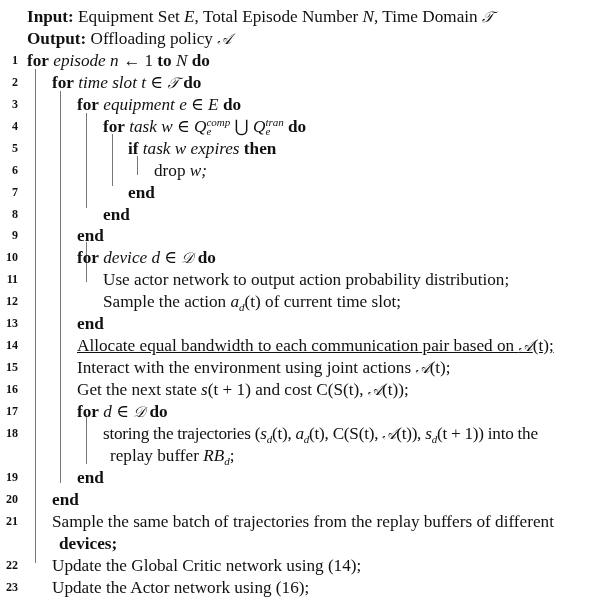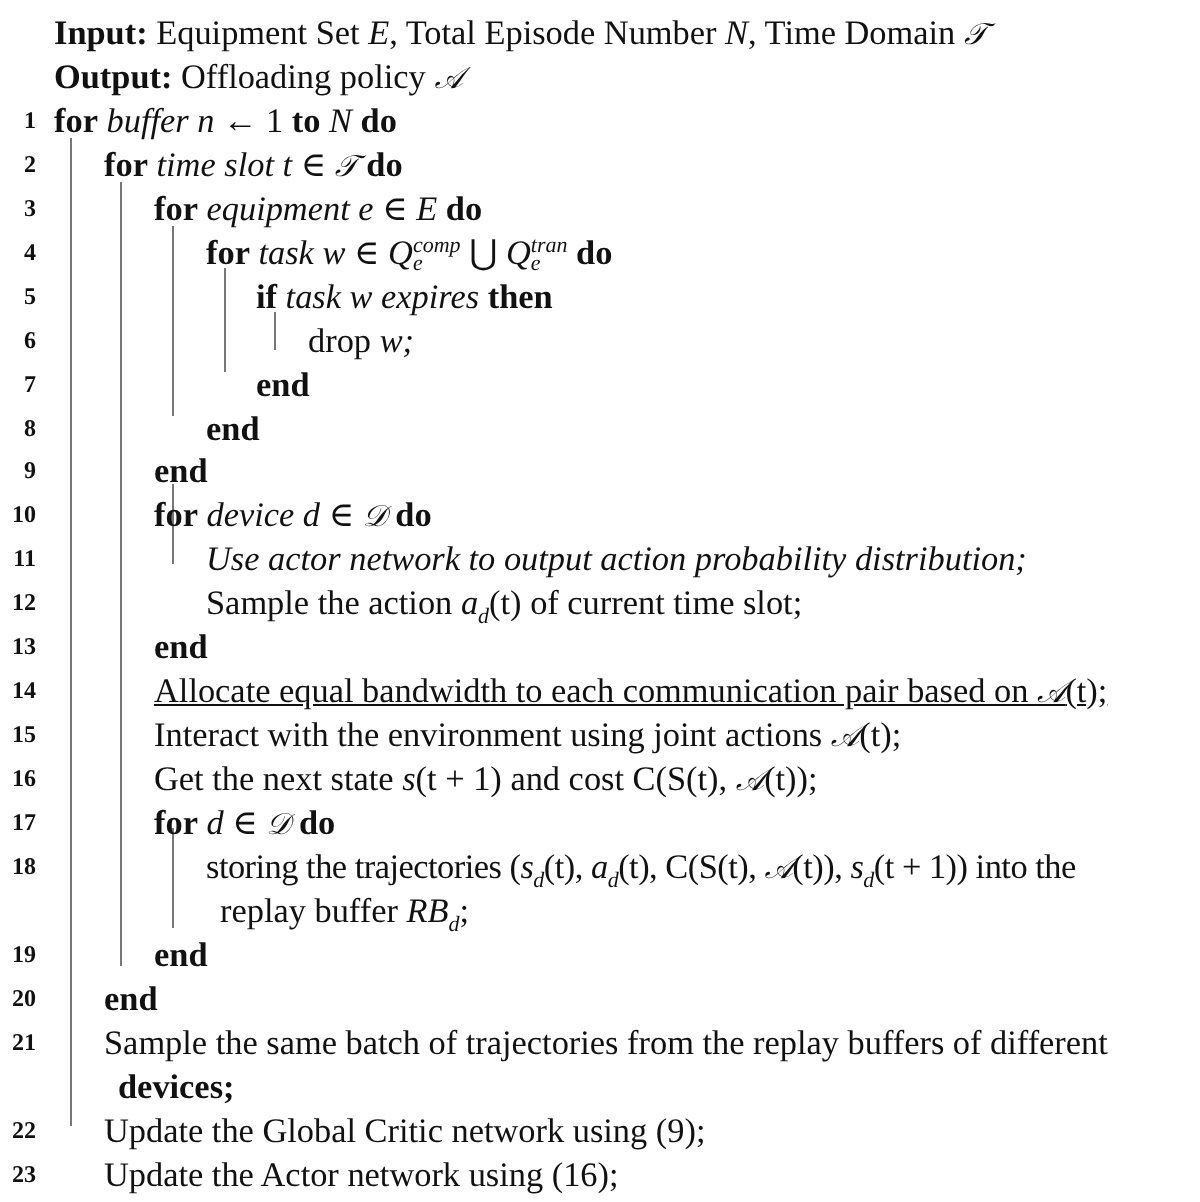--- a/index.html
+++ b/index.html
@@ -41,21 +41,21 @@
   <div class="bar" style="left:35px; top:69px; height:494px;"></div>
   <div class="bar" style="left:60px; top:91px; height:392px;"></div>
   <div class="bar" style="left:86px; top:113px; height:95px;"></div>
   <div class="bar" style="left:112px; top:134px; height:52px;"></div>
   <div class="bar" style="left:137px; top:156px; height:19px;"></div>
   <div class="bar" style="left:86px; top:242px; height:40px;"></div>
   <div class="bar" style="left:86px; top:414px; height:50px;"></div>
 
   <div class="line" style="top:50px;">
     <span class="num">1</span>
-    <span class="txt" style="left:27px;"><span class="kw">for</span> <i>buffer</i> <i>n</i><span> ← 1 </span><span class="kw">to</span> <i>N</i> <span class="kw">do</span></span>
+    <span class="txt" style="left:27px;"><span class="kw">for</span> <i>episode</i> <i>n</i><span> ← 1 </span><span class="kw">to</span> <i>N</i> <span class="kw">do</span></span>
   </div>
 
   <div class="line" style="top:72px;">
     <span class="num">2</span>
     <span class="txt" style="left:52px;"><span class="kw">for</span> <i>time slot t</i><span> ∈ </span><span class="cal">𝒯</span> <span class="kw">do</span></span>
   </div>
 
   <div class="line" style="top:94px;">
     <span class="num">3</span>
     <span class="txt" style="left:77px;"><span class="kw">for</span> <i>equipment e</i><span> ∈ </span><i>E</i> <span class="kw">do</span></span>
@@ -91,21 +91,21 @@
     <span class="txt kw" style="left:77px;">end</span>
   </div>
 
   <div class="line" style="top:247px;">
     <span class="num">10</span>
     <span class="txt" style="left:77px;"><span class="kw">for</span> <i>device d</i><span> ∈ </span><span class="cal">𝒟</span> <span class="kw">do</span></span>
   </div>
 
   <div class="line" style="top:269px;">
     <span class="num">11</span>
-    <span class="txt" style="left:103px;font-style:italic;">Use actor network to output action probability distribution;</span>
+    <span class="txt" style="left:103px;">Use actor network to output action probability distribution;</span>
   </div>
 
   <div class="line" style="top:291px;">
     <span class="num">12</span>
     <span class="txt" style="left:103px;"><span>Sample the action </span><i>a</i><sub class="it">d</sub><span>(t) of current time slot;</span></span>
   </div>
 
   <div class="line" style="top:313px;">
     <span class="num">13</span>
     <span class="txt kw" style="left:77px;">end</span>
@@ -152,21 +152,21 @@
   <div class="line" style="top:511px;">
     <span class="num">21</span>
     <span class="txt" style="left:52px;">Sample the same batch of trajectories from the replay buffers of different</span>
   </div>
   <div class="line" style="top:533px;">
     <span class="txt" style="left:59px;font-weight:bold;">devices;</span>
   </div>
 
   <div class="line" style="top:555px;">
     <span class="num">22</span>
-    <span class="txt" style="left:52px;">Update the Global Critic network using (9);</span>
+    <span class="txt" style="left:52px;">Update the Global Critic network using (14);</span>
   </div>
 
   <div class="line" style="top:577px;">
     <span class="num">23</span>
     <span class="txt" style="left:52px;">Update the Actor network using (16);</span>
   </div>
 
   <div class="line" style="top:598px;">
     <span class="num">24</span>
     <span class="txt kw" style="left:27px;">end</span>

